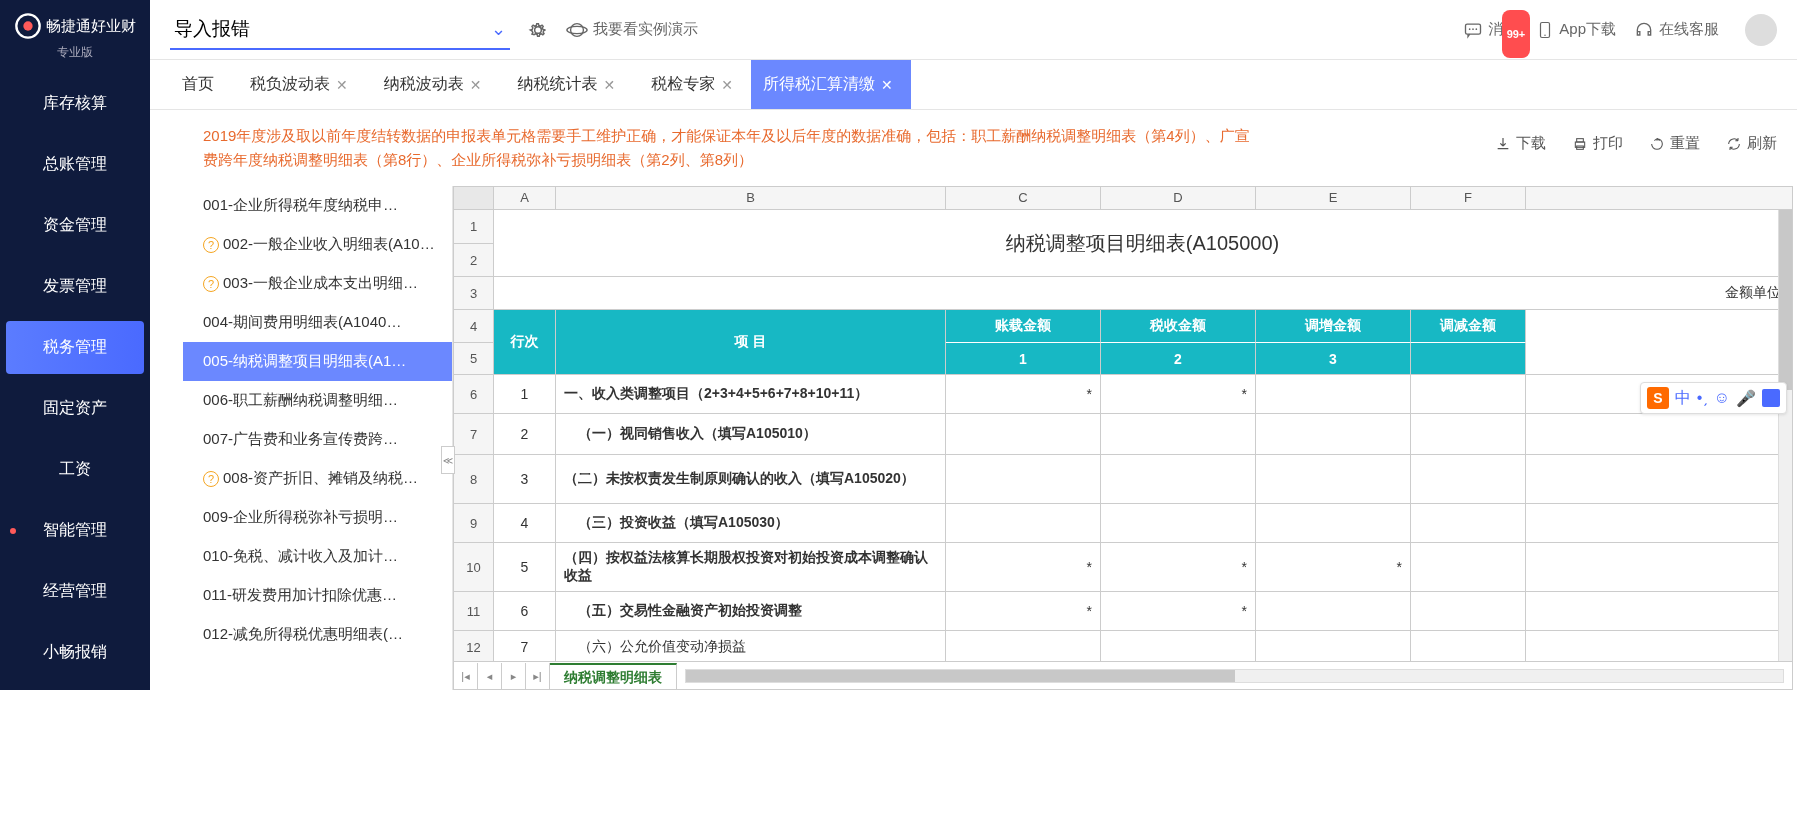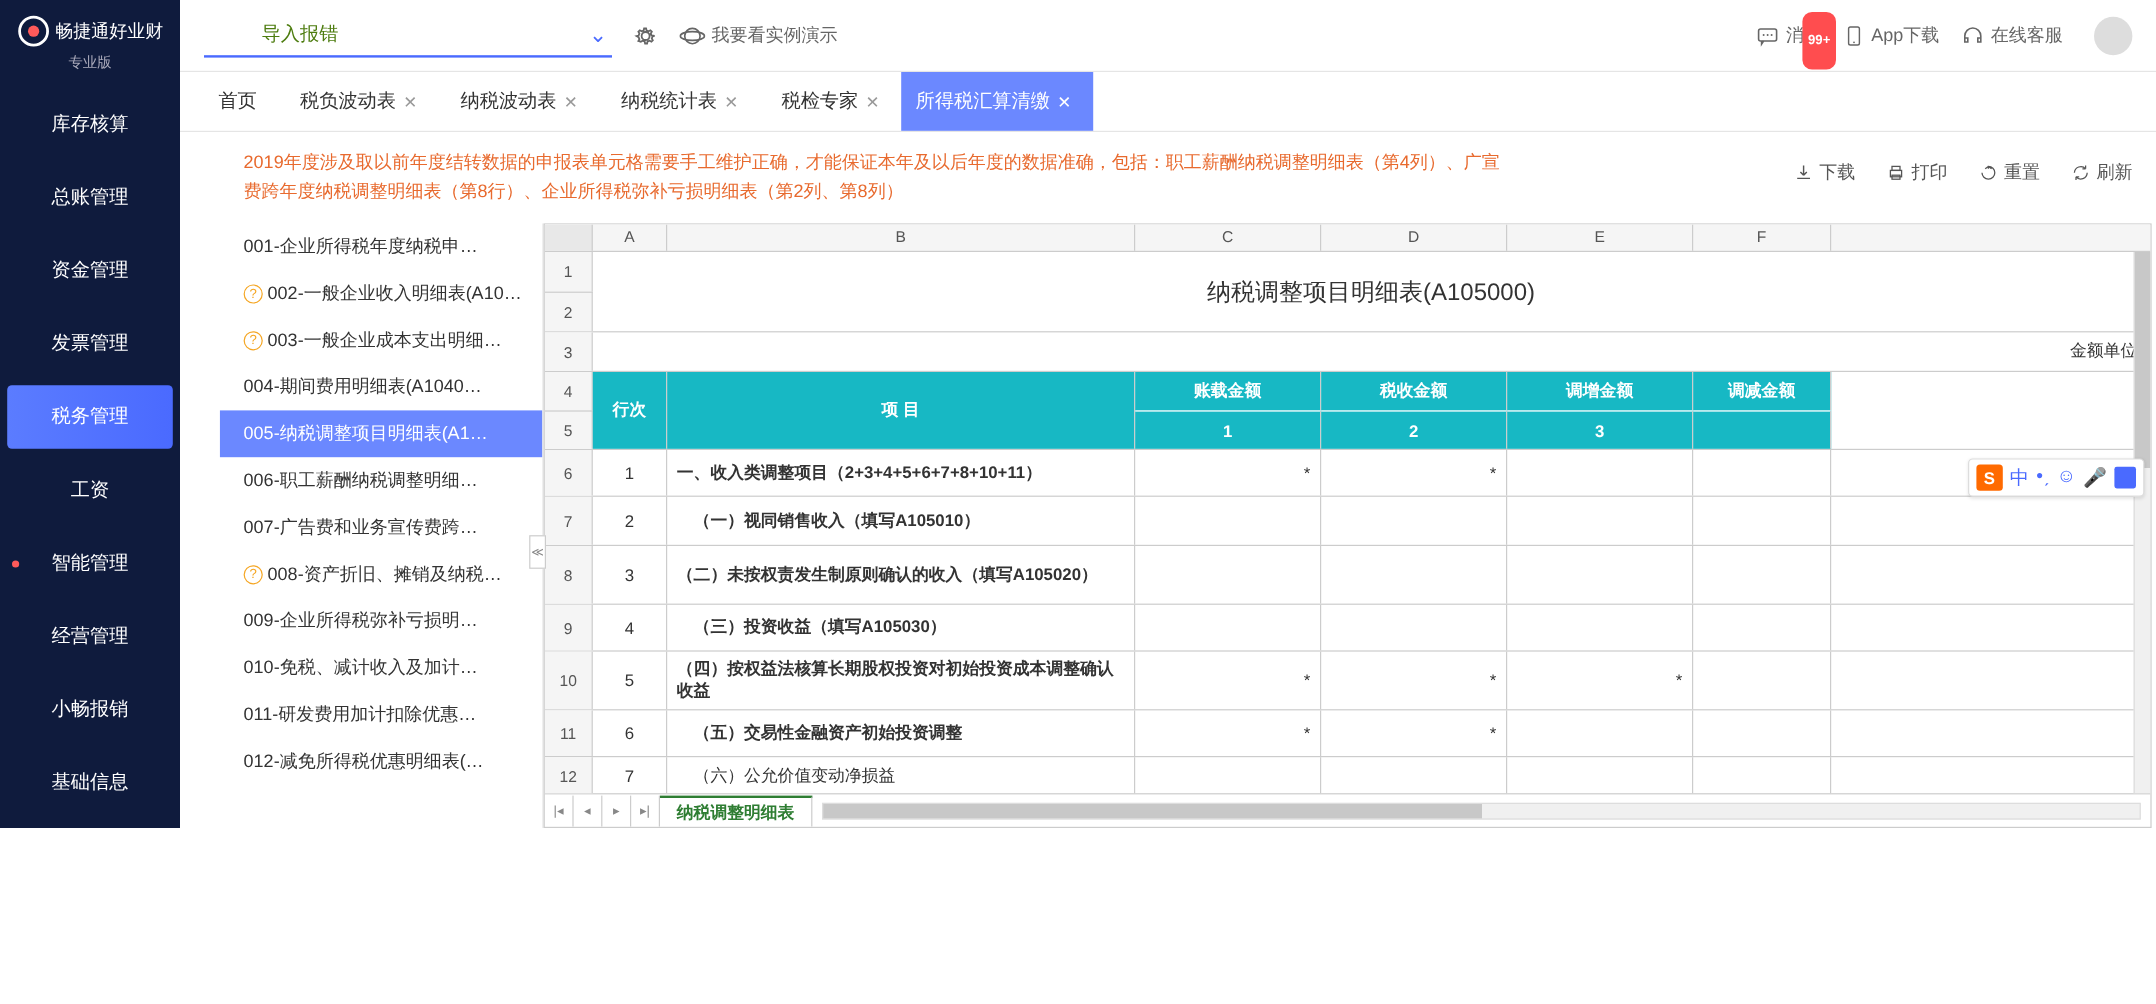--- a/index.html
+++ b/index.html
@@ -11,21 +11,21 @@
 .logo-icon { width: 28px; height: 28px; }
 .logo-text { font-size: 15px; }
 .logo-sub { font-size: 12px; color: #aab; margin-top: 4px; }
 .menu { flex: 1; }
 .menu-item { padding: 20px 16px; text-align: center; font-size: 16px; cursor: pointer; position: relative; }
 .menu-item.active { background: linear-gradient(90deg, #5b7cff, #4a6aff); border-radius: 4px; margin: 4px 6px; padding: 16px 10px; }
 .menu-item .dot { position: absolute; left: 10px; top: 50%; transform: translateY(-50%); width: 6px; height: 6px; background: #ff5a5a; border-radius: 50%; }
 .main { flex: 1; display: flex; flex-direction: column; overflow: hidden; }
 .topbar { display: flex; align-items: center; height: 60px; border-bottom: 1px solid #e5e5e5; padding: 0 20px; gap: 18px; }
 .search-box { display: flex; align-items: center; width: 340px; border-bottom: 2px solid #4a6aff; padding: 6px 4px; }
-.search-text { flex: 1; font-size: 16px; color: #4d7c0f; margin-left: 44px; }
+.search-text { flex: 1; font-size: 19px; color: #000000; }
 .chev { color: #4a6aff; font-size: 18px; }
 .icon-btn { cursor: pointer; color: #666; display: flex; align-items: center; gap: 5px; font-size: 15px; }
 .topbar-spacer { flex: 1; }
 .badge-wrap { position: relative; }
 .badge { position: absolute; top: -10px; right: -12px; background: #ff4d4f; color: #fff; font-size: 11px; padding: 18px 5px; border-radius: 8px; font-weight: bold; }
 .avatar { width: 32px; height: 32px; background: #ddd; border-radius: 50%; margin-left: 8px; }
 .tabs { display: flex; align-items: center; height: 50px; border-bottom: 1px solid #e5e5e5; padding-left: 14px; }
 .tab { padding: 0 18px; height: 100%; display: flex; align-items: center; gap: 6px; font-size: 16px; cursor: pointer; }
 .tab.active { background: #6b88ff; color: #fff; padding-left: 12px; }
 .tab .x { font-size: 14px; color: #999; }
@@ -89,20 +89,21 @@
         <span class="logo-text">畅捷通好业财</span>
       </div>
       <div class="logo-sub">专业版</div>
     </div>
     <div class="menu" id="menu">
         <div class="menu-item"><span>库存核算</span></div>
         <div class="menu-item"><span>总账管理</span></div>
         <div class="menu-item"><span>资金管理</span></div>
         <div class="menu-item"><span>发票管理</span></div>
         <div class="menu-item active"><span>税务管理</span></div>
+        <div class="menu-item"><span>固定资产</span></div>
         <div class="menu-item"><span>工资</span></div>
         <div class="menu-item"><span class="dot"></span><span>智能管理</span></div>
         <div class="menu-item"><span>经营管理</span></div>
         <div class="menu-item"><span>小畅报销</span></div>
         <div class="menu-item"><span>基础信息</span></div>
       </div>
   </div>
 
   <div class="main">
     <div class="topbar">

